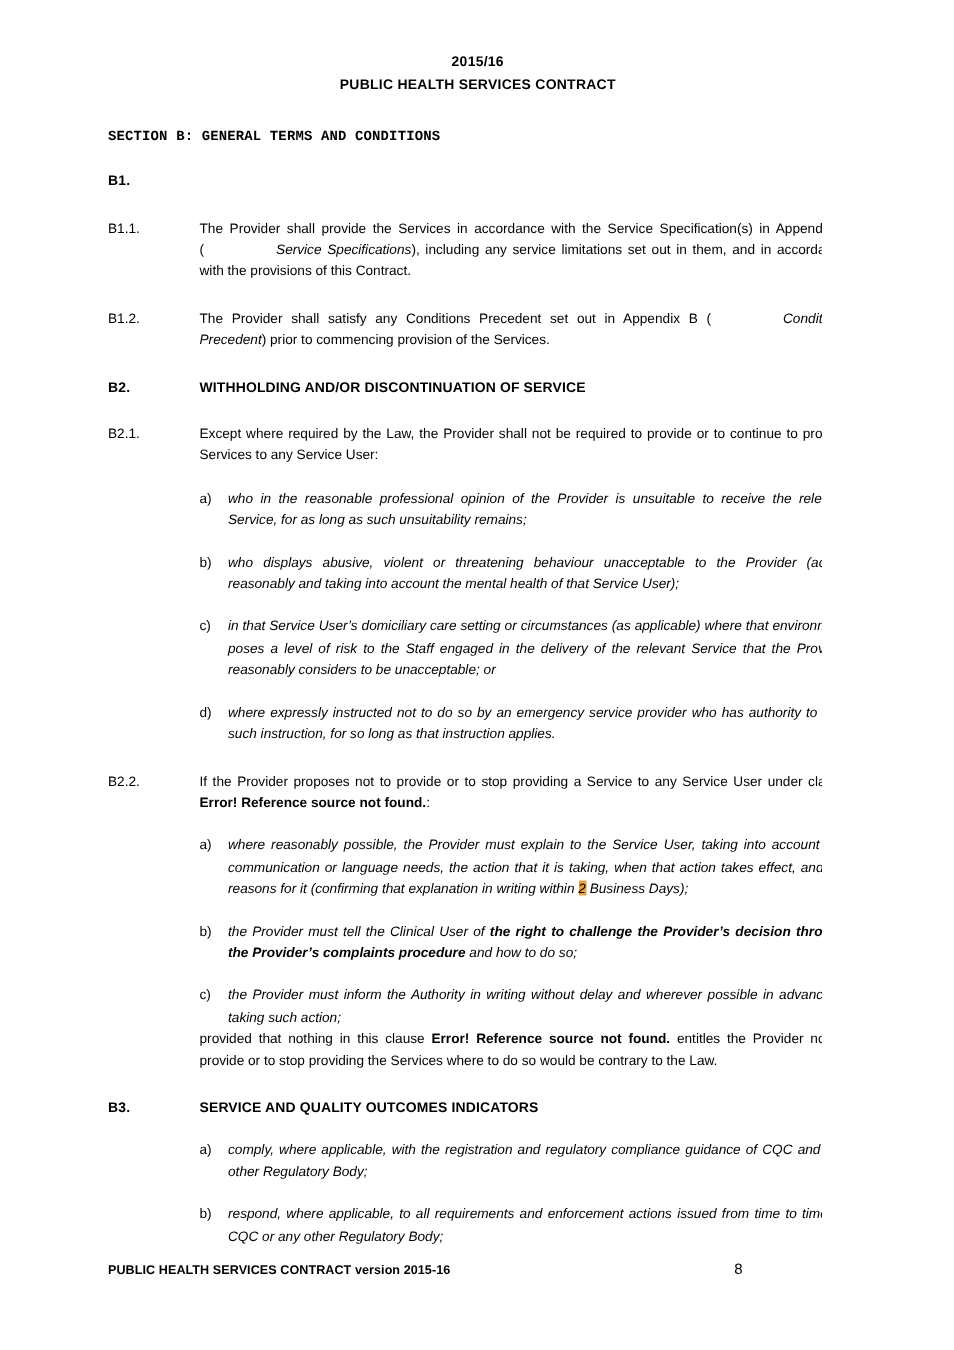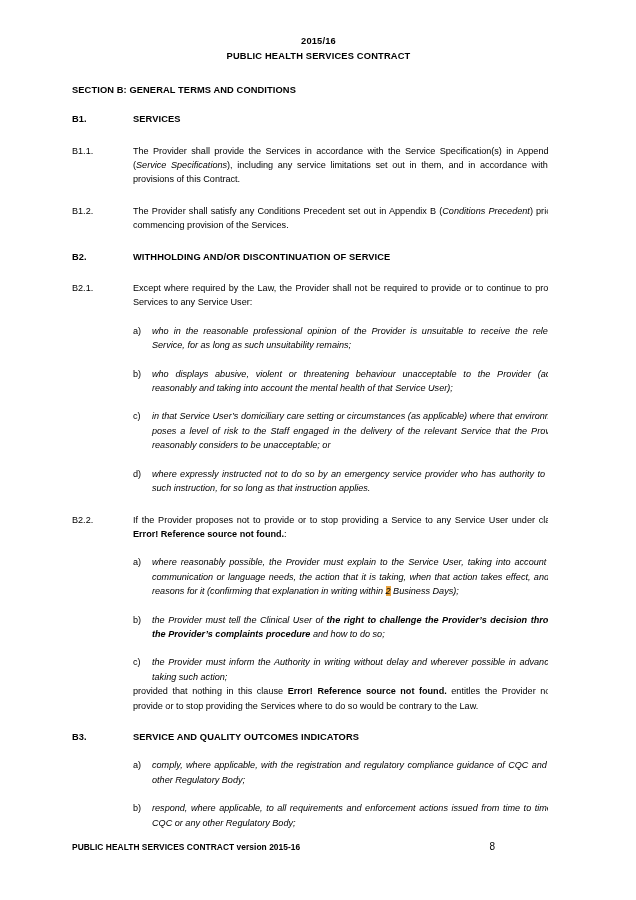--- a/index.html
+++ b/index.html
@@ -31,20 +31,21 @@
     line-height: 14.6px;
     letter-spacing: 0.18px;
   }
 
   
   .section-heading {
     font-weight: bold;
     font-size: 9.3px;
     letter-spacing: 0.1px;
     margin-top: 22px;
+    font-family: Liberation Mono, monospace;
   }
 
   
   .clause {
     display: flex;
     margin-top: 17px;
   }
   .clause-num {
     width: 61px;
     flex: 0 0 61px;
@@ -87,21 +88,21 @@
   .sublist {
     padding-left: 61px;
   }
   .tail-para {
     font-size: 9.1px;
     line-height: 14.4px;
     text-align: justify;
     padding-left: 61px;
   }
 
-  em { font-style: italic; }
+  em { font-style: italic; padding-left: 48px; }
   strong { font-weight: bold; }
   .hl {
     background: #E8A33D;
     font-weight: normal;
   }
 
   
   .footer {
     position: absolute;
     left: 72px;
@@ -130,21 +131,20 @@
     <div class="doc-header">
       <div>2015/16</div>
       <div>PUBLIC HEALTH SERVICES CONTRACT</div>
     </div>
 
     <div class="section-heading">SECTION B: GENERAL TERMS AND CONDITIONS</div>
 
     <div id="clause-container">
         <div class="clause heading">
           <div class="clause-num">B1.</div>
-          <div class="clause-body">SERVICES</div>
         </div>
         <div class="clause">
           <div class="clause-num">B1.1.</div>
           <div class="clause-body"><span>The Provider shall provide the Services in accordance with the Service Specification(s) in Appendix A (</span><em>Service Specifications</em><span>), including any service limitations set out in them, and in accordance with the provisions of this Contract.</span></div>
         </div>
         <div class="clause">
           <div class="clause-num">B1.2.</div>
           <div class="clause-body"><span>The Provider shall satisfy any Conditions Precedent set out in Appendix B (</span><em>Conditions Precedent</em><span>) prior to commencing provision of the Services.</span></div>
         </div>
         <div class="clause heading">

